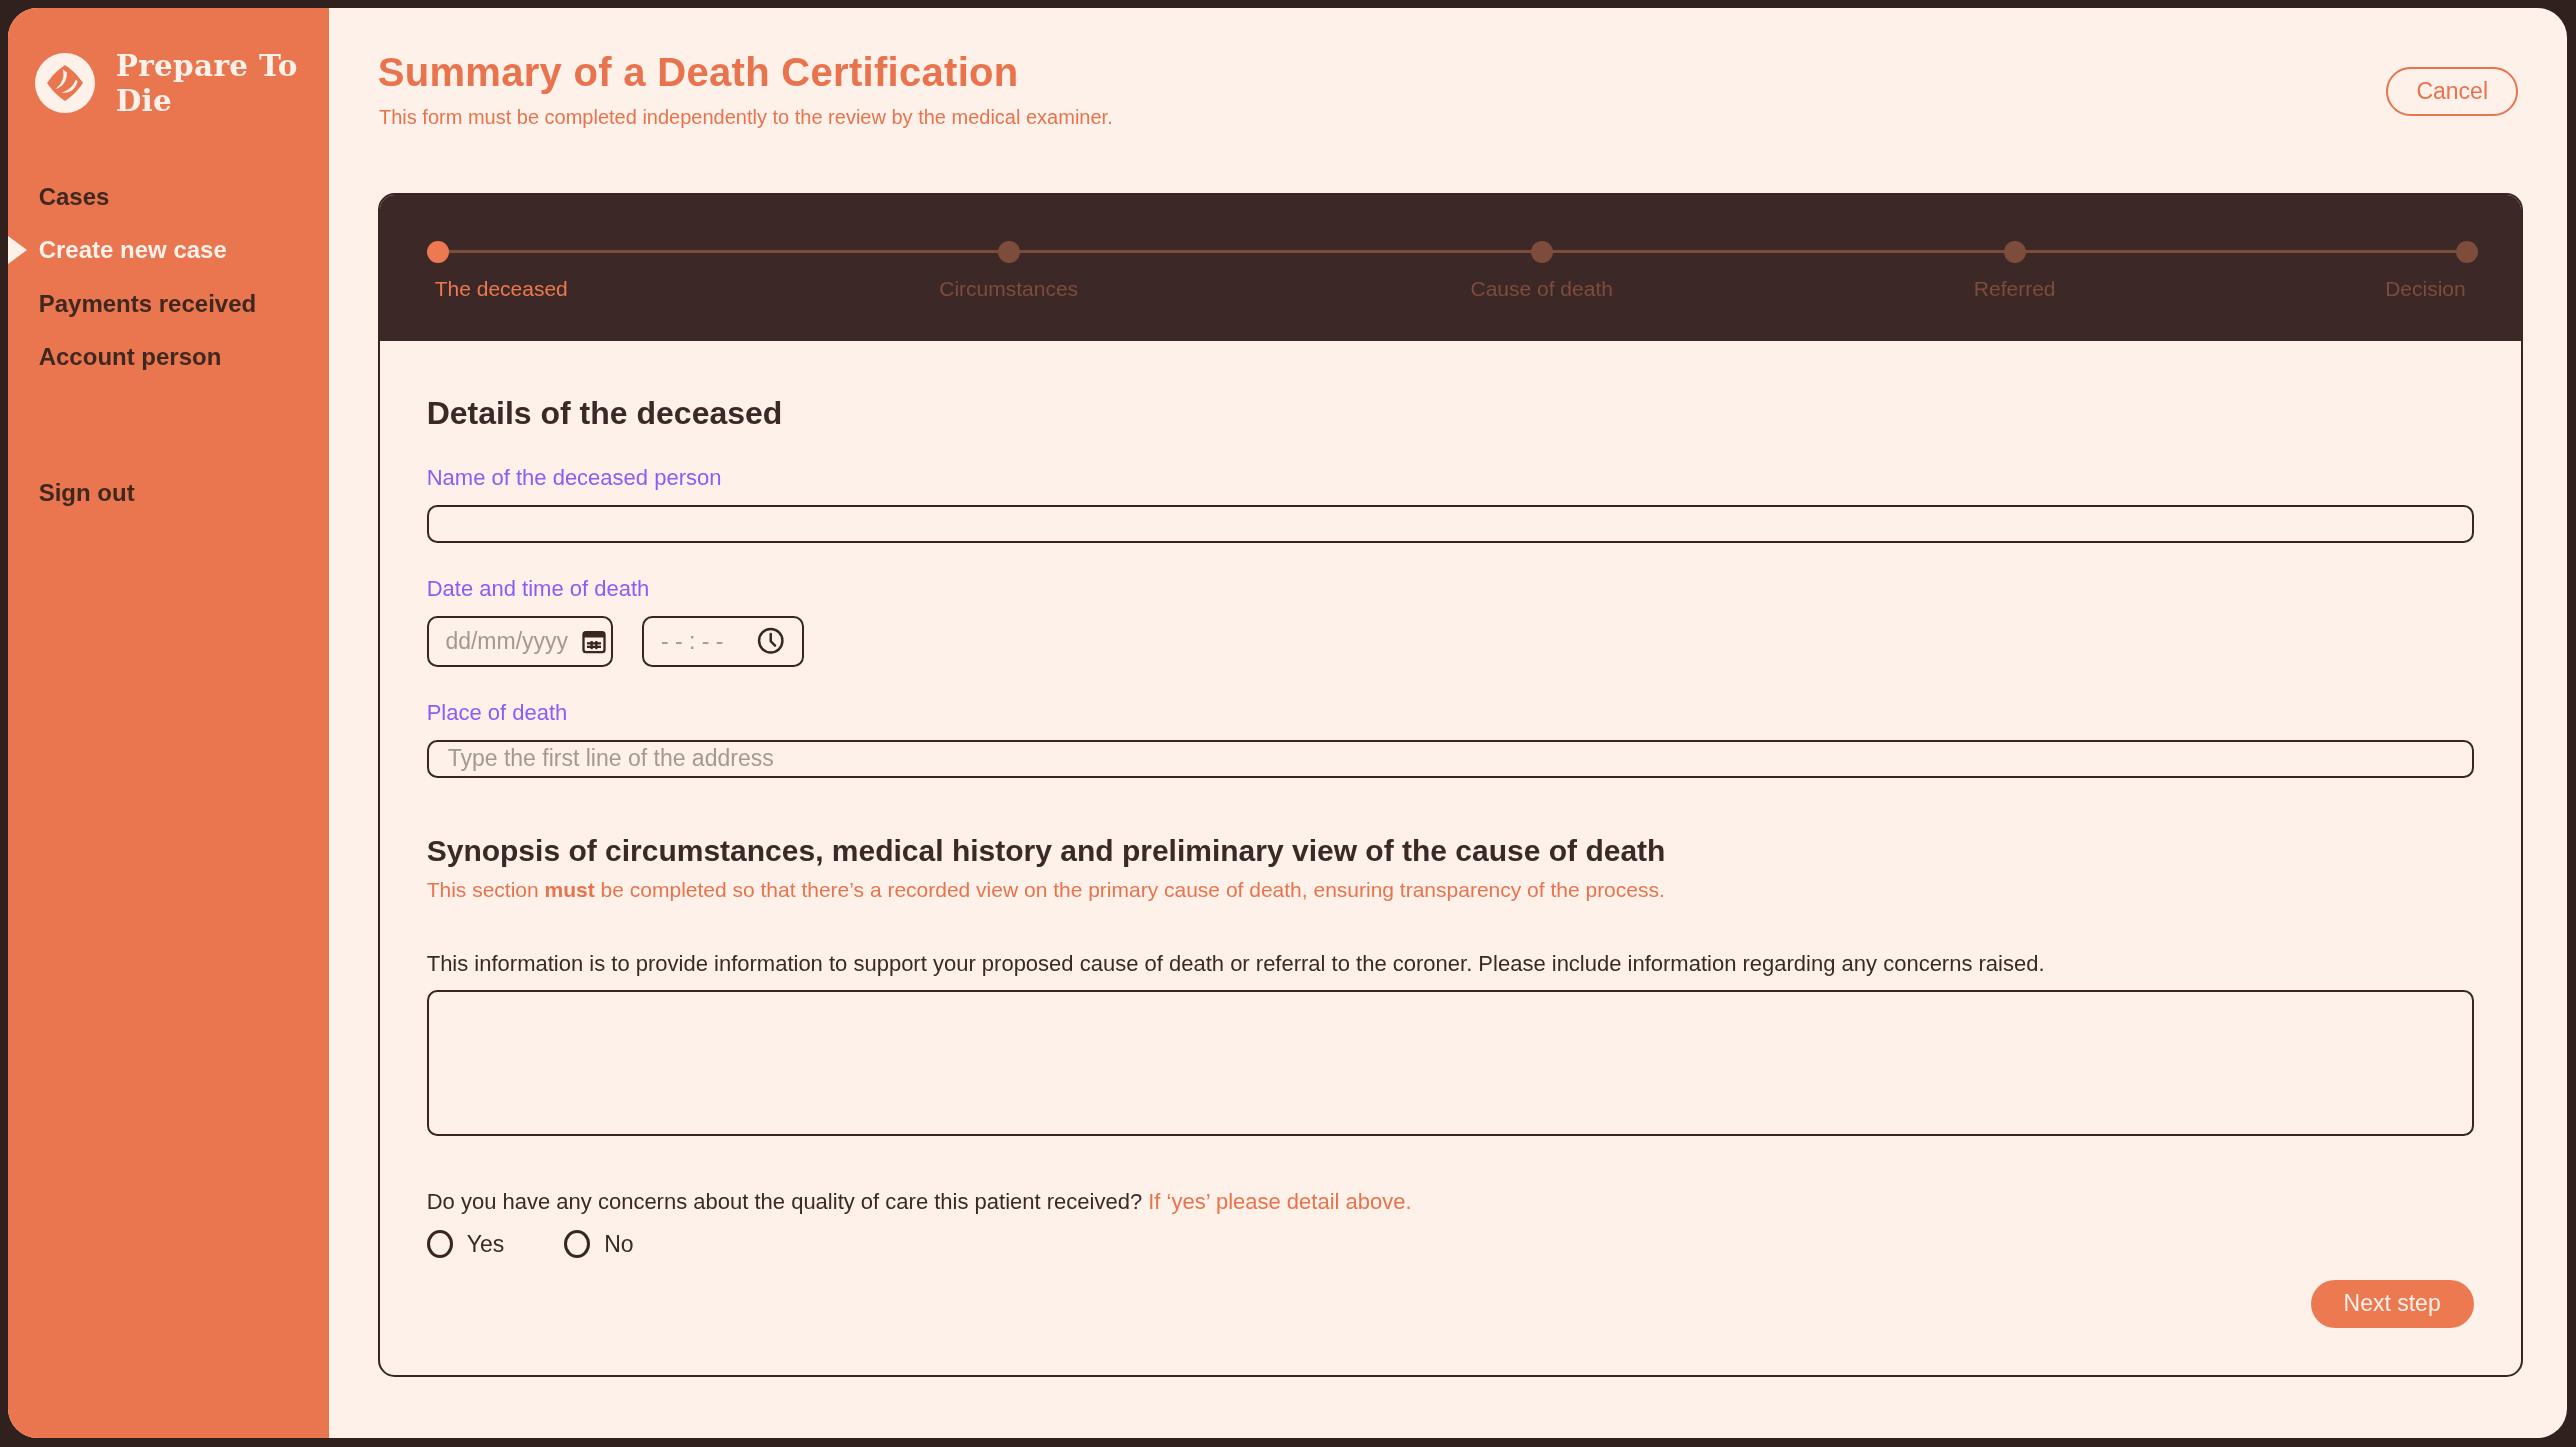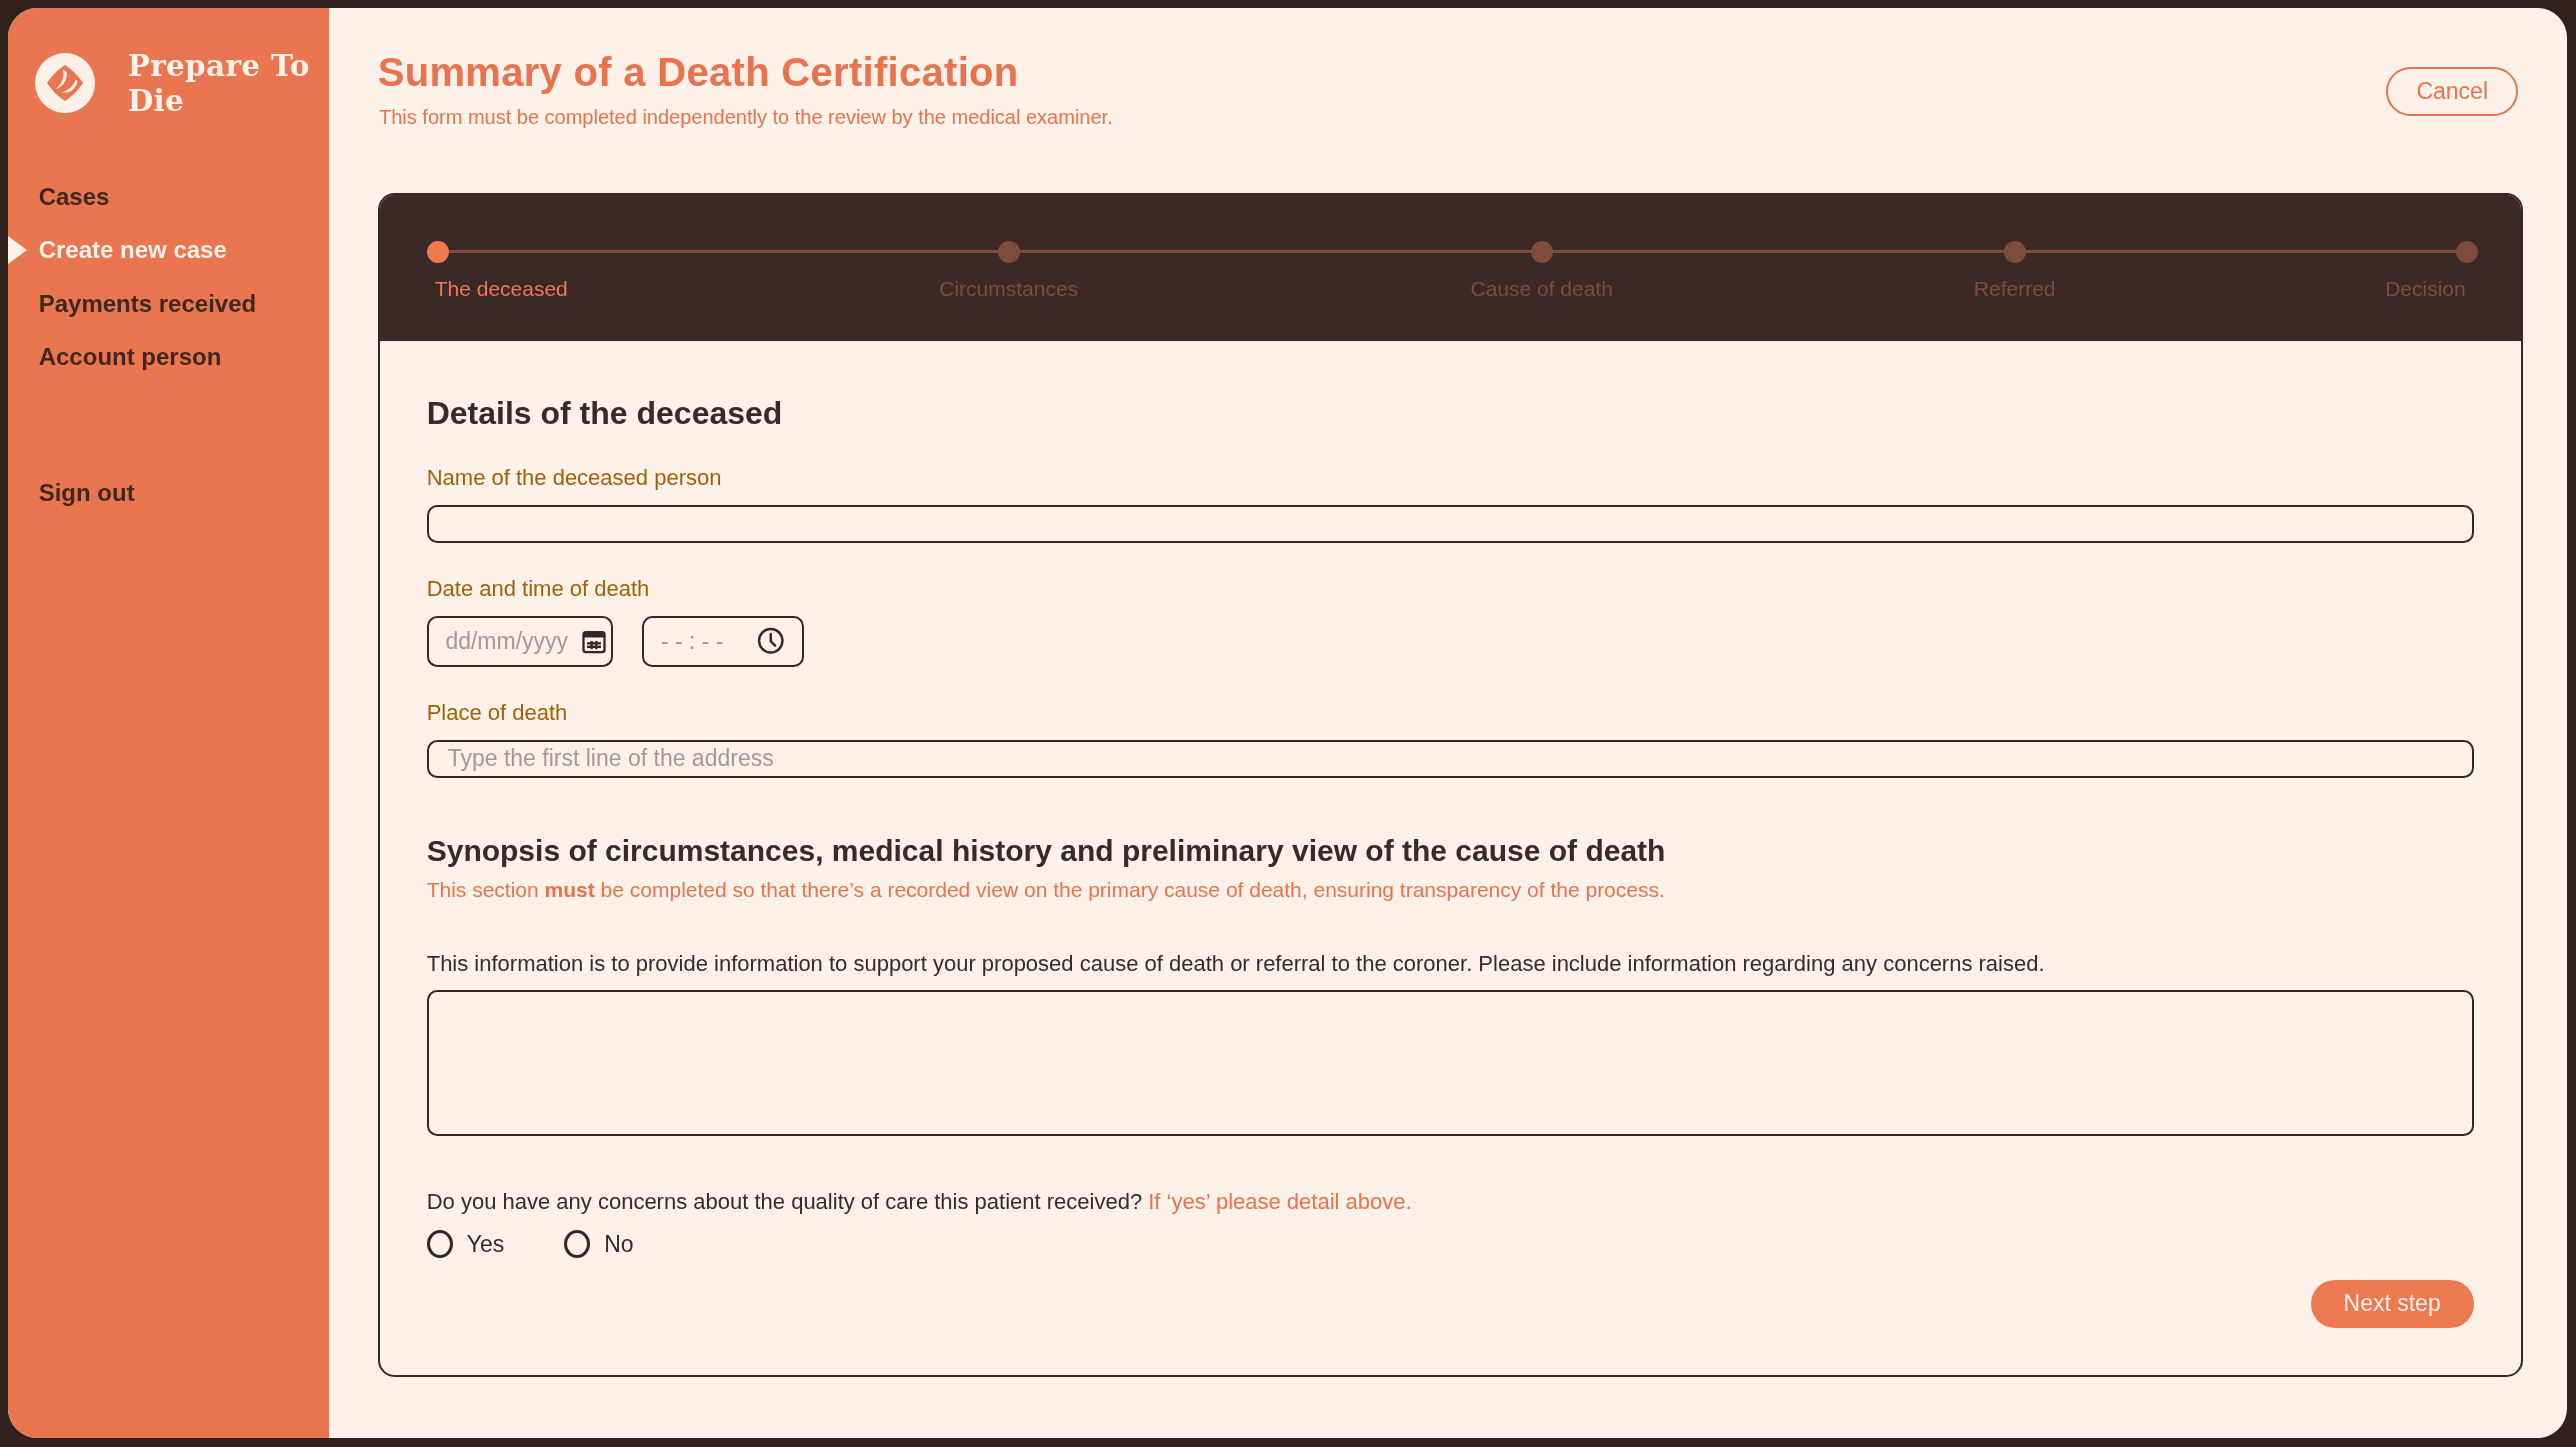--- a/index.html
+++ b/index.html
@@ -17,21 +17,21 @@
     display:flex;
     overflow:hidden;
   }
   
   .sidebar{
     width:321px;flex:0 0 321px;
     background:#E9764F;
     position:relative;
   }
   .logo-row{
-    display:flex;align-items:center;gap:33px;
+    display:flex;align-items:center;gap:21px;
     padding:40px 0 0 27px;
   }
   .logo-icon svg{display:block;}
   .brand{
     font-family:"DejaVu Serif", serif;
     font-weight:bold;
     font-size:29.5px;
     color:#FDF1EA;
     letter-spacing:0.3px;
   }
@@ -126,21 +126,21 @@
   .sl-5{right:55px;}
   .card-body{
     padding:54px 47px 47px 47px;
   }
   .section-heading{
     margin:0;
     font-size:32px;font-weight:bold;color:#3B2827;
   }
   .field-label{
     margin-top:33px;
-    font-size:22px;color:#a16207;
+    font-size:22px;color:#8b5cf6;
   }
   .text-input{
     margin-top:14px;
     box-sizing:border-box;
     width:100%;height:38px;
     background:transparent;
     border:2.6px solid #3A2523;
     border-radius:10.3px;
     font-family:"Liberation Sans", sans-serif;
     font-size:23px;color:#3B2827;

